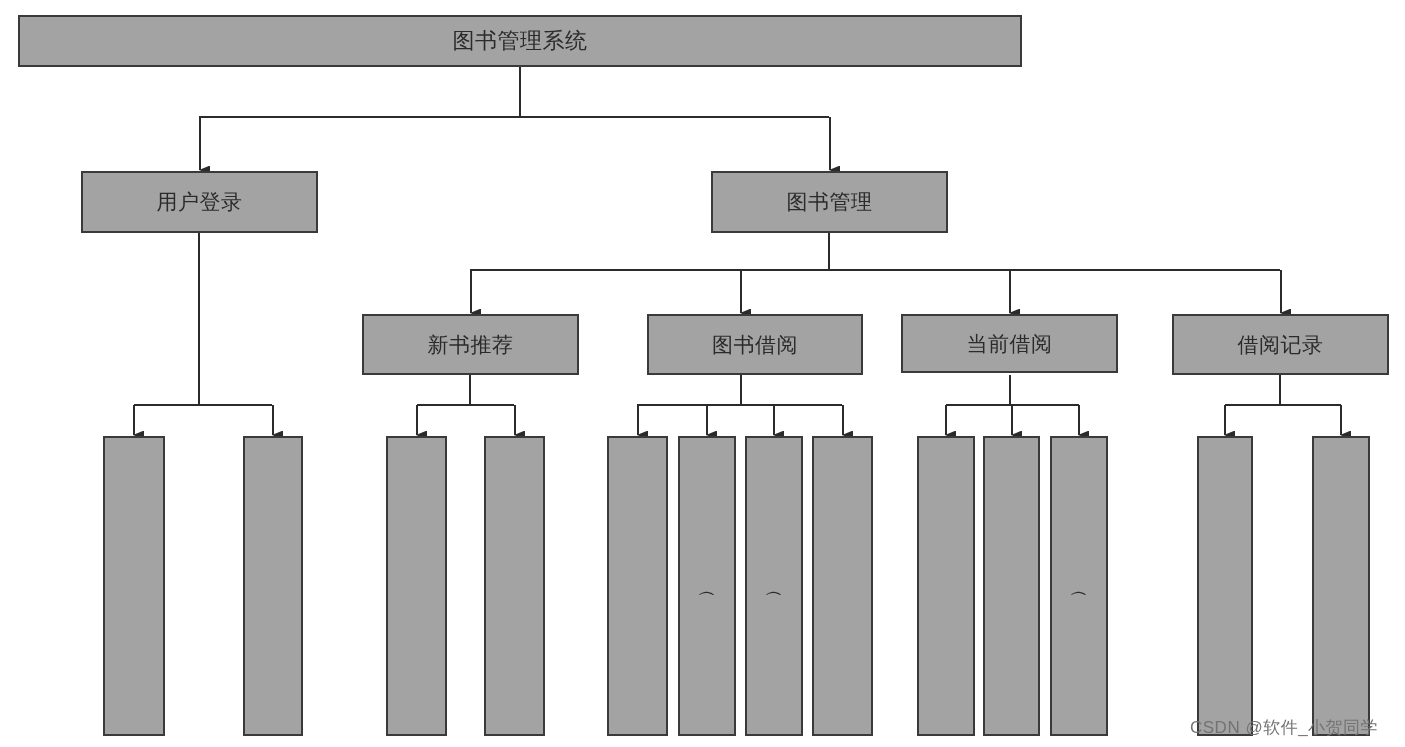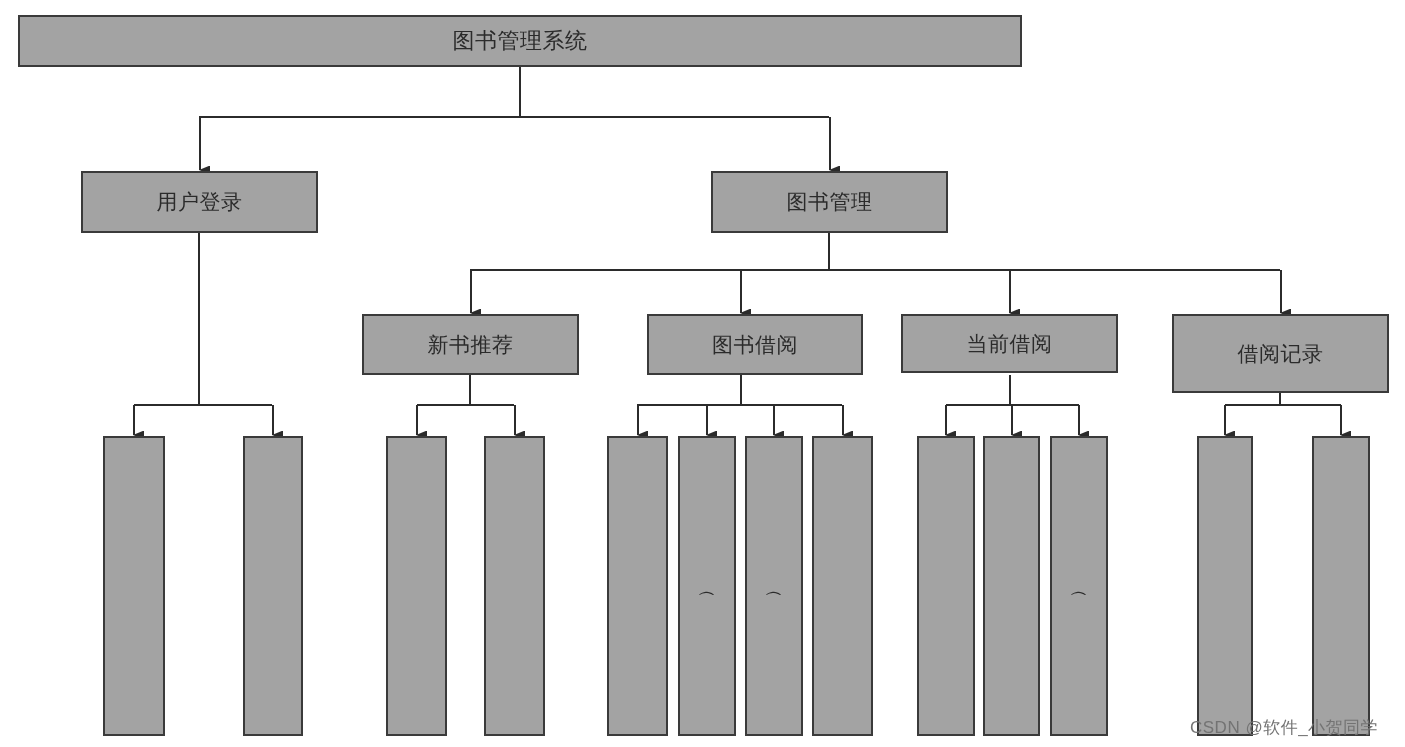--- a/index.html
+++ b/index.html
@@ -125,21 +125,21 @@
 
   <div class="node horizontal" style="left: 362px; top: 314px; width: 217px; height: 61px;">
     <span class="label">新书推荐</span>
   </div>
   <div class="node horizontal" style="left: 633px; top: 314px; width: 216px; height: 61px; margin-left: 14px;">
     <span class="label">图书借阅</span>
   </div>
   <div class="node horizontal" style="left: 901px; top: 314px; width: 217px; height: 59px;">
     <span class="label">当前借阅</span>
   </div>
-  <div class="node horizontal" style="left: 1172px; top: 314px; width: 217px; height: 79px;">
+  <div class="node horizontal" style="left: 1172px; top: 314px; width: 217px; height: 61px;">
     <span class="label">借阅记录</span>
   </div>
 
   <div class="node vertical" style="left: 103px; top: 436px; width: 62px; height: 300px;">
     <span class="label">用户登录</span>
   </div>
   <div class="node vertical" style="left: 243px; top: 436px; width: 60px; height: 300px;">
     <span class="label">注销登录</span>
   </div>
   <div class="node vertical" style="left: 386px; top: 436px; width: 61px; height: 300px;">

